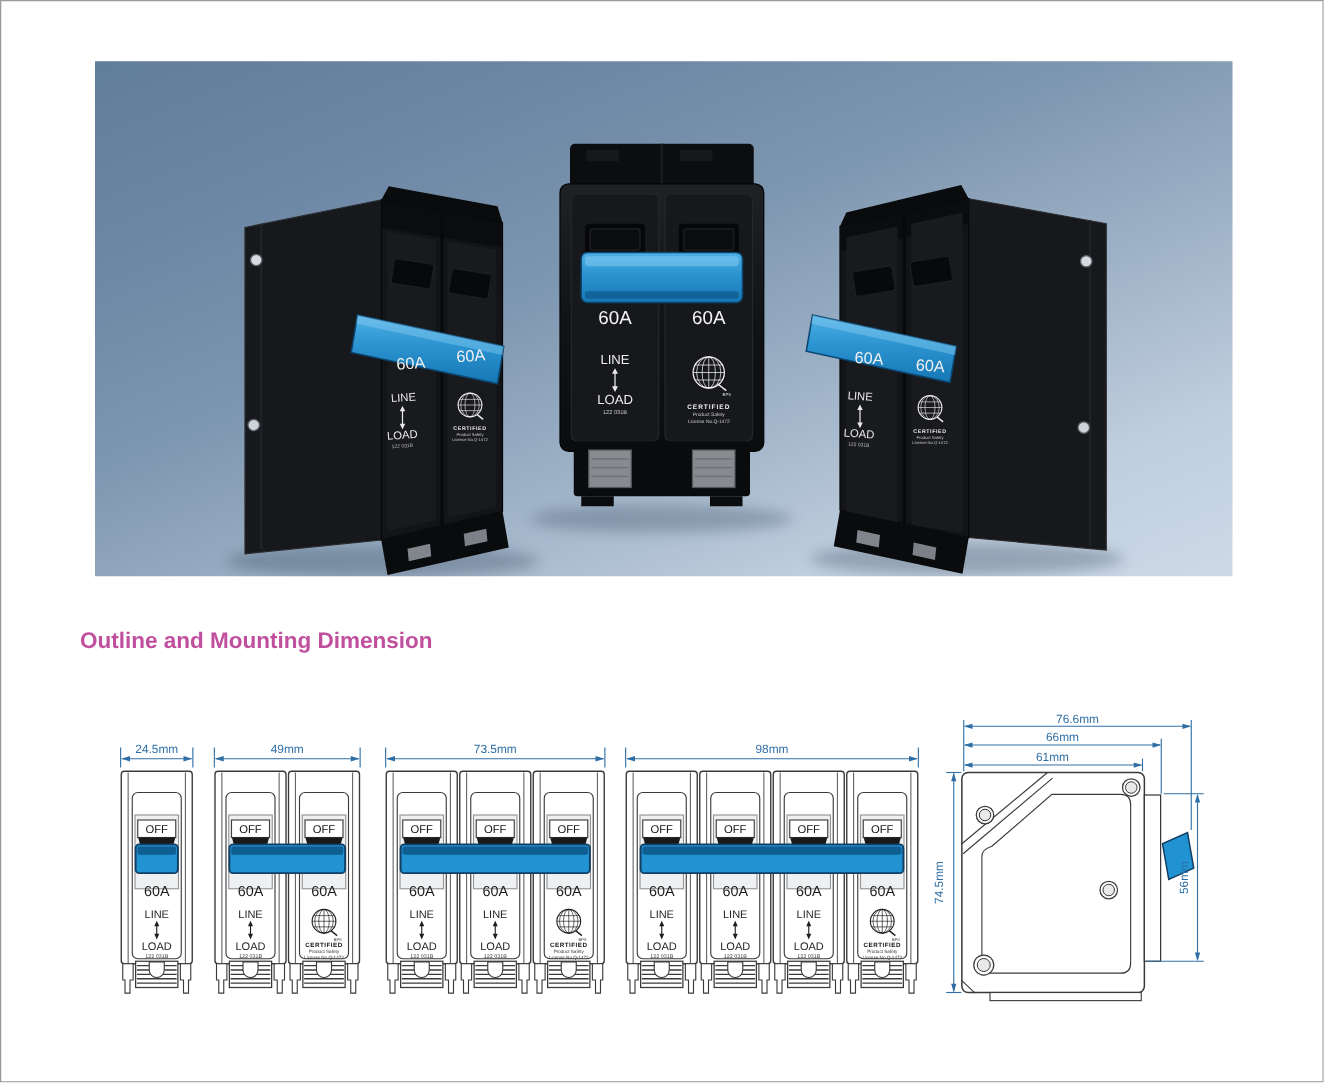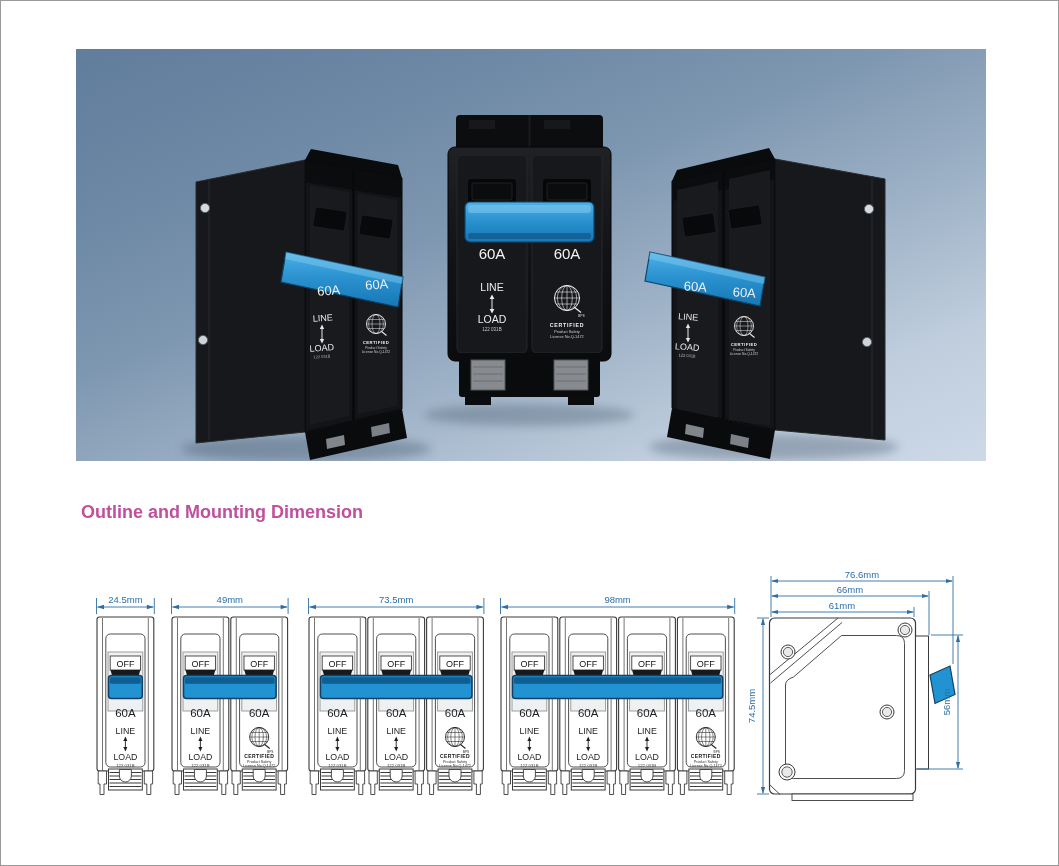--- a/index.html
+++ b/index.html
@@ -7,21 +7,21 @@
     position:relative;width:1059px;height:866px;box-sizing:border-box;
     border:1px solid #9a9a9a;background:#fff;overflow:hidden;
     font-family:"Liberation Sans",sans-serif;
   }
   .photo-panel{
     position:absolute;left:75px;top:48px;width:910px;height:412px;
     background:linear-gradient(158deg,#617d9c 0%,#6d88a5 22%,#7e97b0 42%,#9db1c6 62%,#bfcddd 82%,#cdd9e7 100%);
   }
   .photo-panel svg{position:absolute;left:0;top:0;}
   .section-title{
-    position:absolute;left:80px;top:501px;margin:0;
+    position:absolute;left:63px;top:501px;margin:0;
     font-size:18px;font-weight:bold;color:var(--magenta,#c04f9e);
   }
   #tech-svg{position:absolute;left:0;top:0;}
   text{font-family:"Liberation Sans",sans-serif;}
 </style>
 </head>
 <body>
 
 <div class="canvas">
 

